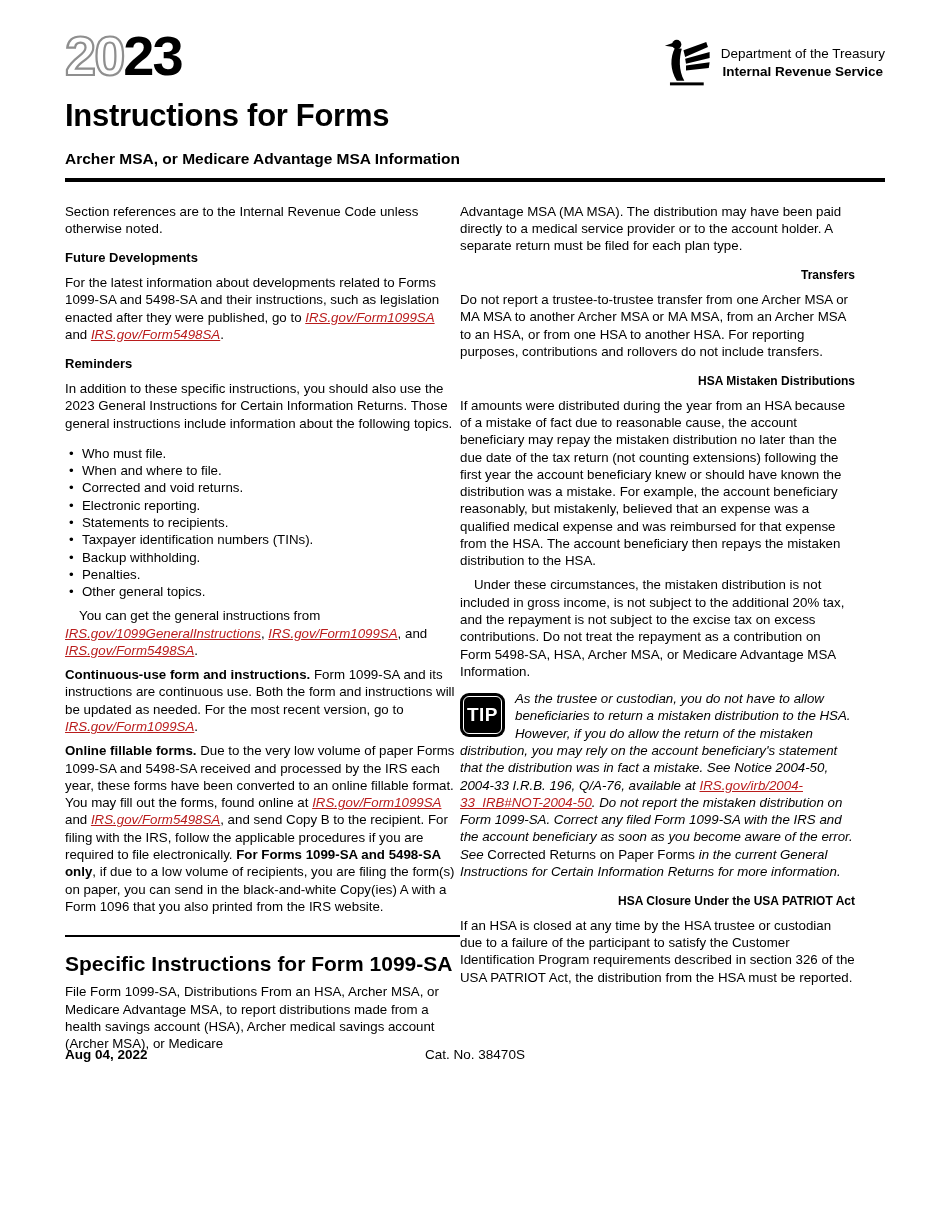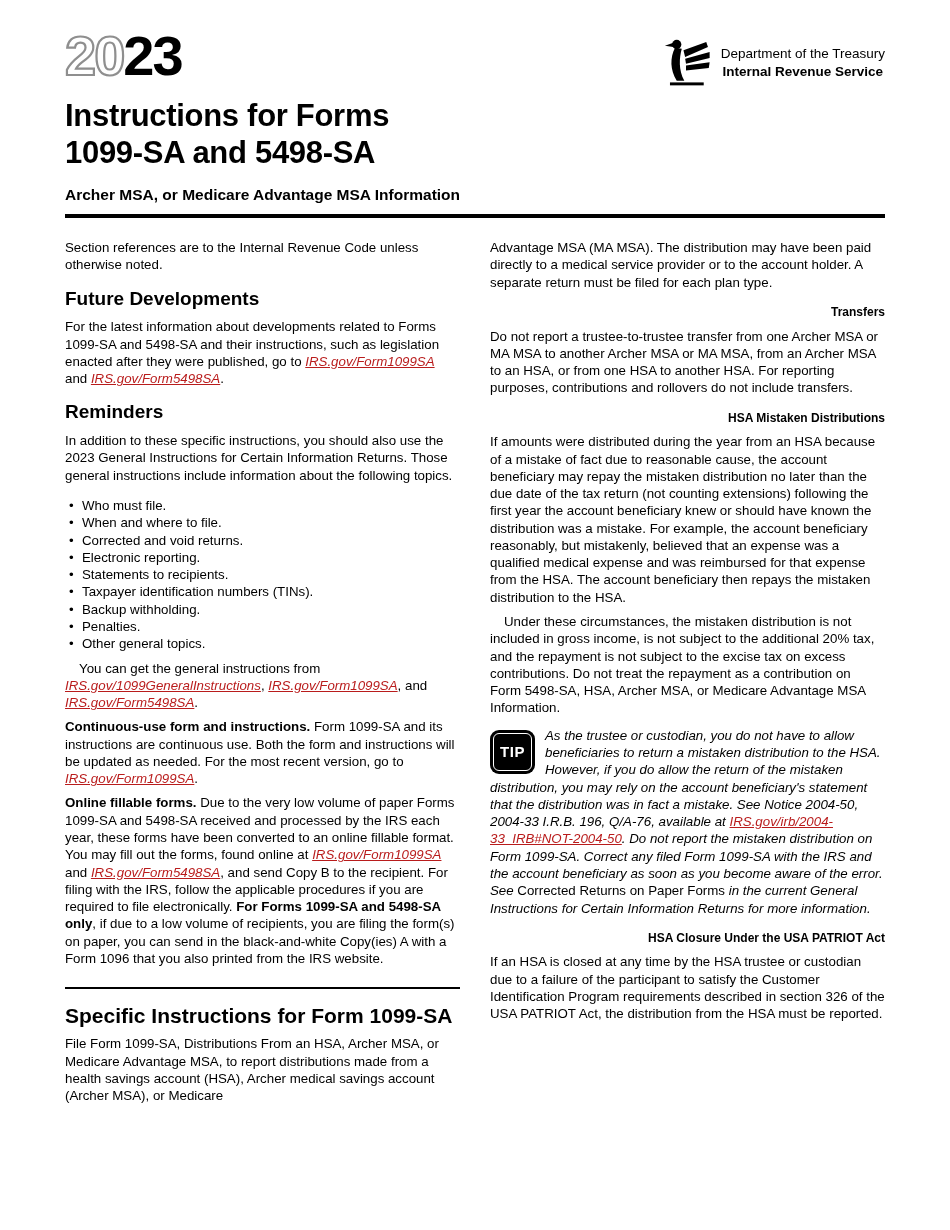--- a/index.html
+++ b/index.html
@@ -13,42 +13,42 @@
   .year .solid { color:#000; }
   .agency { display:flex; align-items:center; gap:8px; margin-top:8px; }
   .agency svg { display:block; }
   .agency-text { font-size:13.5px; line-height:1.3;text-align:center; }
   .agency-text .l2 { font-weight:bold; }
 
   .doc-title { font-size:31px; font-weight:bold; line-height:1.18; margin-top:8px; letter-spacing:-0.3px; }
   .subtitle { font-size:15.5px; font-weight:bold; line-height:1.35; margin-top:14px; }
   .thick-rule { height:4px; background:#000; margin-top:8px; }
 
-  .columns { display:flex; gap:30px; margin-top:14px; }
+  .columns { display:flex; margin-top:14px; }
   .col { width:395px; font-size:13.3px; line-height:1.3; }
 
   .para { margin-top:7px; }
   .para.ind { text-indent:14px; }
   .hd-h1 { font-size:21px; font-weight:bold; line-height:1.2; margin-top:10px; margin-bottom:4px; }
-  .hd-h2 { font-size:19px; font-weight:bold; margin-top:13px; margin-bottom:3px; }
+  .hd-h2 { font-size:13px; font-weight:bold; margin-top:13px; margin-bottom:3px; }
   .hd-h3 { font-size:12px; font-weight:bold; margin-top:14px; margin-bottom:3px;text-align:right; }
   .bullets { list-style:none; margin-top:13px; }
   .bullets li { padding-left:17px; position:relative; }
   .bullets li::before { content:"\2022"; position:absolute; left:4px; }
   .col-rule { height:2px; background:#000; margin-top:20px; margin-bottom:14px; }
   .lnk { color:#b91c1c; font-style:italic; text-decoration:underline; cursor:pointer; }
   .b { font-weight:bold; }
   .i { font-style:italic; }
 
   .tip { margin-top:10px; }
   .tip::after { content:""; display:block; clear:both; }
   .tip-icon { float:left; width:45px; height:44px; background:#000; border-radius:9px;
               margin:3px 10px 2px 0; display:flex; align-items:center; justify-content:center; position:relative; }
   .tip-icon::after { content:""; position:absolute; inset:3px; border:1.5px solid #fff; border-radius:6px; }
-  .tip-label { color:#fff; font-weight:bold; font-size:15px; letter-spacing:0.5px; position:relative; z-index:1; }
+  .tip-label { color:#fff; font-weight:bold; font-size:19px; letter-spacing:0.5px; position:relative; z-index:1; }
 
   .footer { position:absolute; left:65px; right:65px; bottom:42px; font-size:13.5px; }
   .footer .date { font-weight:bold; }
   .footer .cat { position:absolute; left:0; right:0; top:0; text-align:center; }
 </style>
 </head>
 <body>
 
 <div class="page">
 
@@ -72,21 +72,20 @@
       </span>
       <div class="agency-text">
         <div class="l1">Department of the Treasury</div>
         <div class="l2">Internal Revenue Service</div>
       </div>
     </div>
   </div>
 
   <div class="doc-title">
     <div>Instructions for Forms</div>
-    <div>1099-SA and 5498-SA</div>
   </div>
 
   <div class="subtitle">
     <div>Archer MSA, or Medicare Advantage MSA Information</div>
   </div>
 
   <div class="thick-rule"></div>
 
   <div class="columns">
     <div class="col">
@@ -121,14 +120,18 @@
         <p class="para"><span>If amounts were distributed during the year from an HSA because of a mistake of fact due to reasonable cause, the account beneficiary may repay the mistaken distribution no later than the due date of the tax return (not counting extensions) following the first year the account beneficiary knew or should have known the distribution was a mistake. For example, the account beneficiary reasonably, but mistakenly, believed that an expense was a qualified medical expense and was reimbursed for that expense from the HSA. The account beneficiary then repays the mistaken distribution to the HSA.</span></p>
         <p class="para ind"><span>Under these circumstances, the mistaken distribution is not included in gross income, is not subject to the additional 20% tax, and the repayment is not subject to the excise tax on excess contributions. Do not treat the repayment as a contribution on Form 5498-SA, HSA, Archer MSA, or Medicare Advantage MSA Information.</span></p>
         <div class="tip"><span class="tip-icon">
             <span class="tip-label">TIP</span>
           </span><span class="i">As the trustee or custodian, you do not have to allow beneficiaries to return a mistaken distribution to the HSA. However, if you do allow the return of the mistaken distribution, you may rely on the account beneficiary's statement that the distribution was in fact a mistake. See Notice 2004-50, 2004-33 I.R.B. 196, Q/A-76, available at </span><a href="#" class="lnk">IRS.gov/irb/2004-33_IRB#NOT-2004-50</a><span class="i">. Do not report the mistaken distribution on Form 1099-SA. Correct any filed Form 1099-SA with the IRS and the account beneficiary as soon as you become aware of the error. See </span><span>Corrected Returns on Paper Forms</span><span class="i"> in the current General Instructions for Certain Information Returns for more information.</span></div>
         <div class="hd-h3">HSA Closure Under the USA PATRIOT Act</div>
         <p class="para"><span>If an HSA is closed at any time by the HSA trustee or custodian due to a failure of the participant to satisfy the Customer Identification Program requirements described in section 326 of the USA PATRIOT Act, the distribution from the HSA must be reported.</span></p>
       </div>
   </div>
 
+  <div class="footer">
+    <span class="date">Aug 04, 2022</span>
+    <span class="cat">Cat. No. 38470S</span>
+  </div>
 
 </div>
 
 </body></html>

